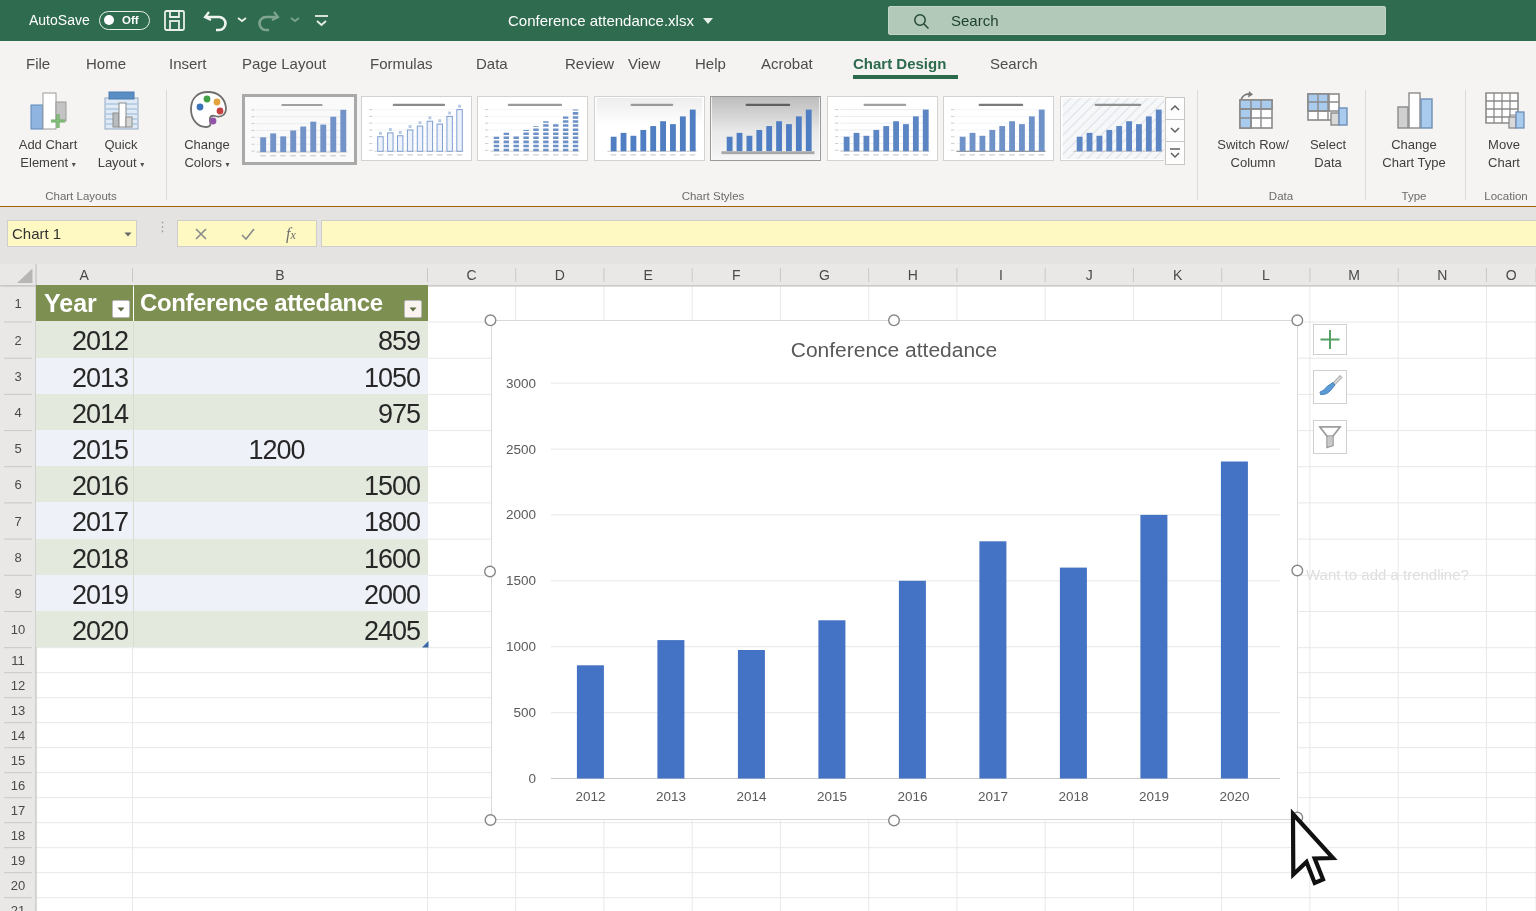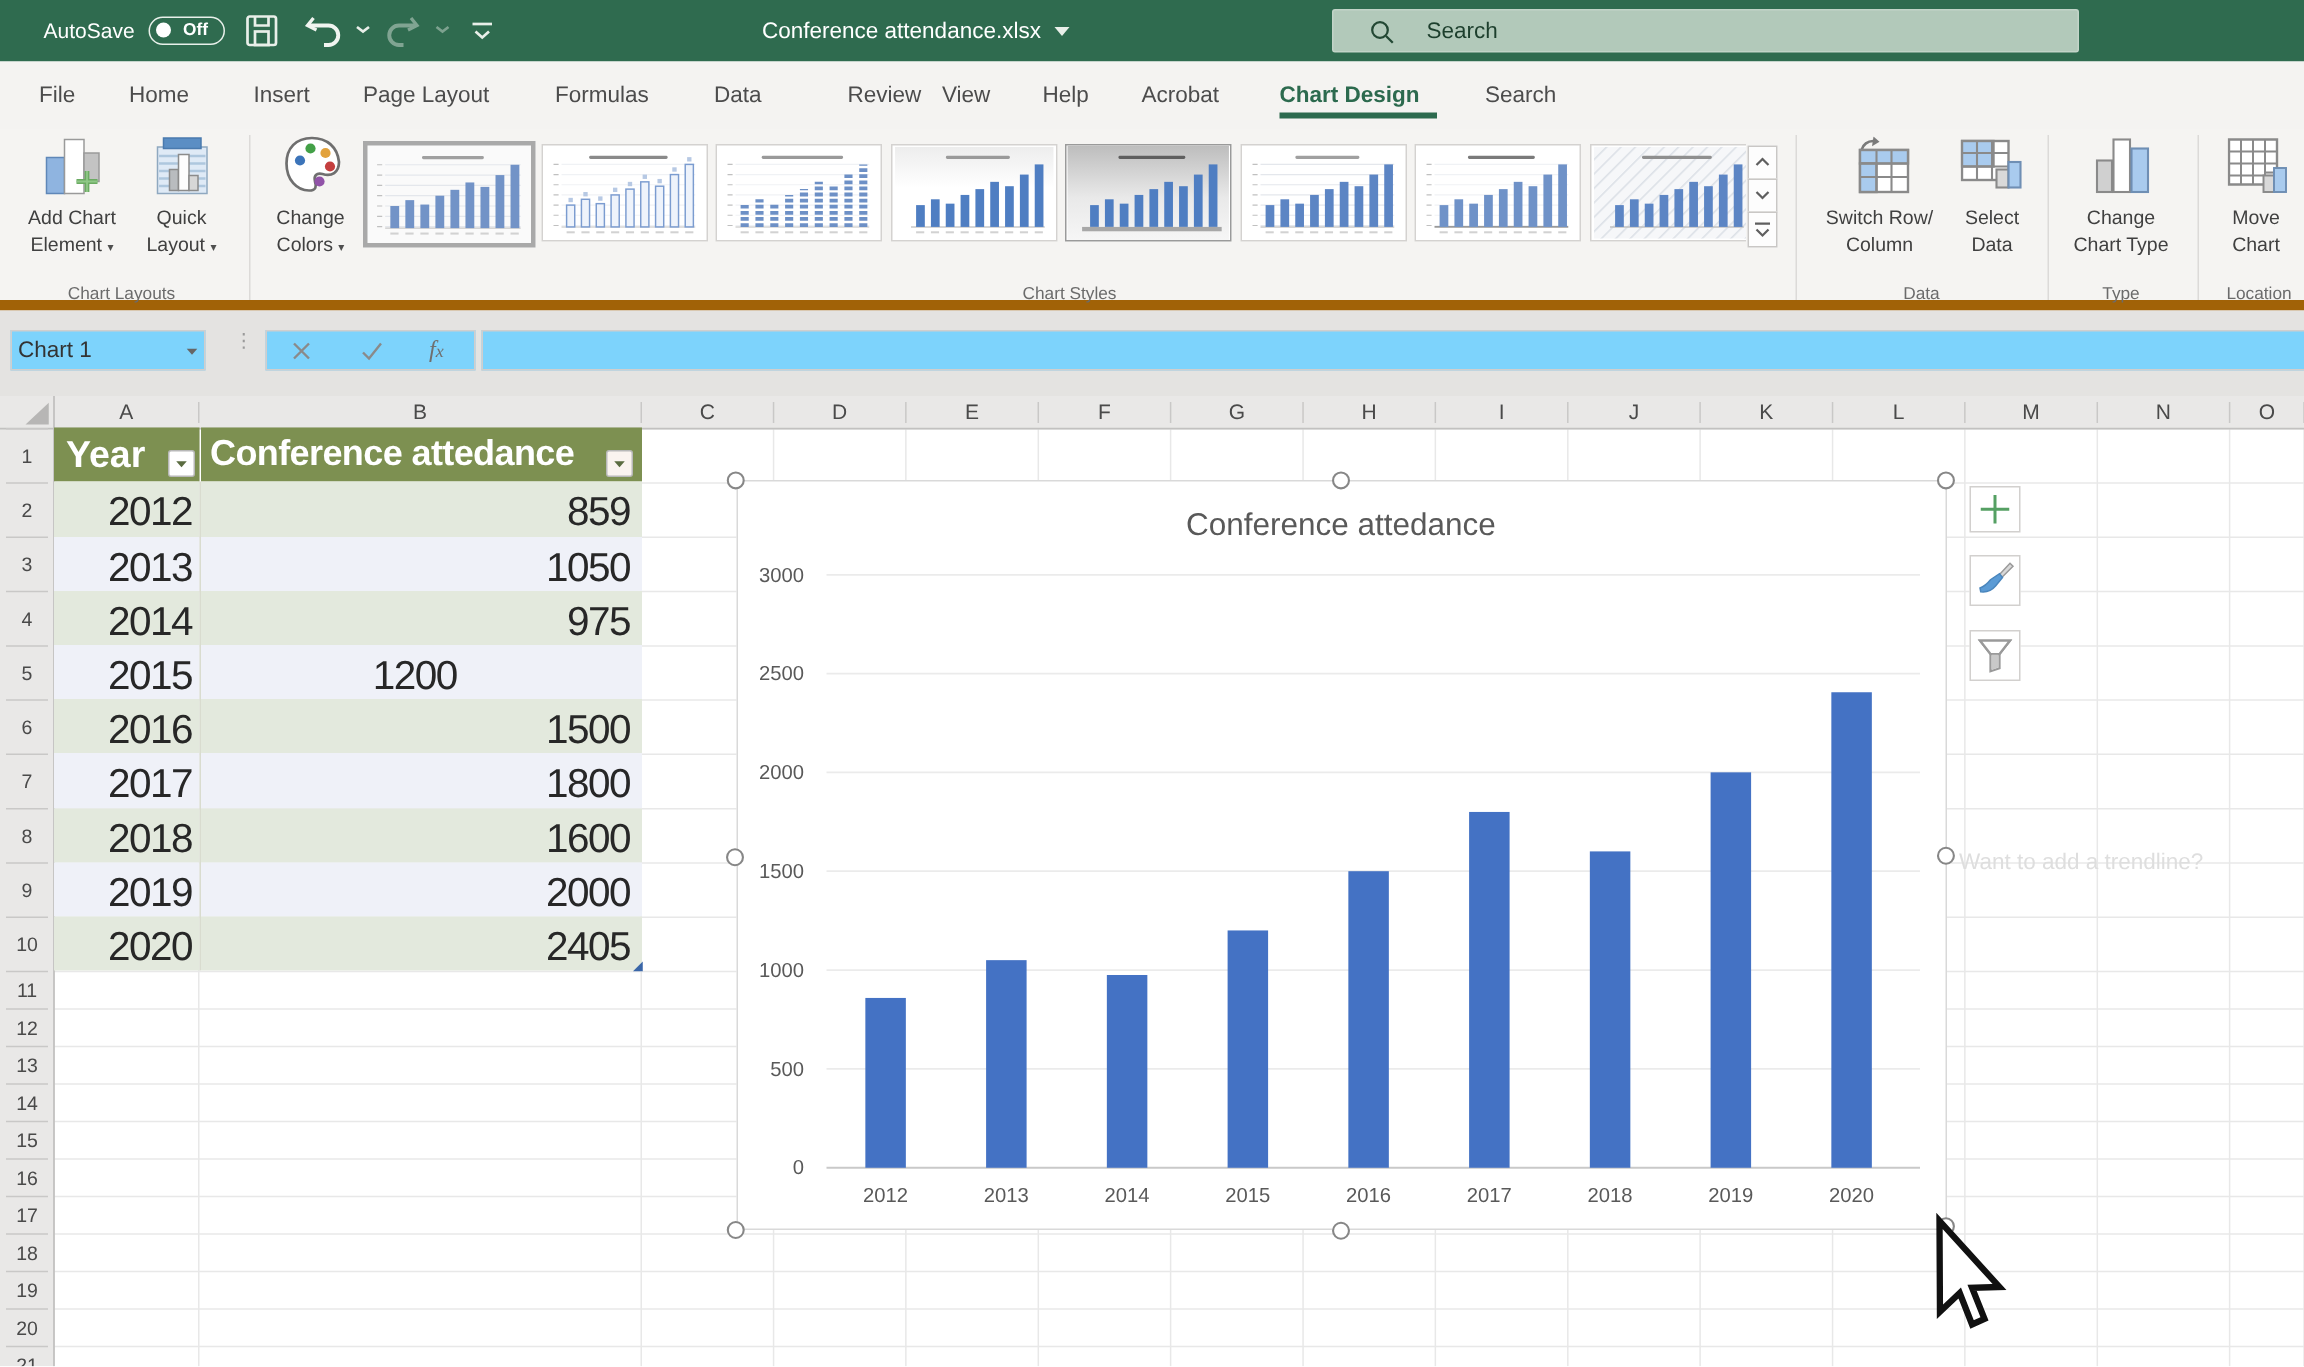--- a/index.html
+++ b/index.html
@@ -5,28 +5,28 @@
   * { margin:0; padding:0; box-sizing:border-box; }
   html,body { width:1536px; height:911px; overflow:hidden; }
   body { font-family:"Liberation Sans", sans-serif; position:relative; background:#fff; }
   .abs { position:absolute; }
   
   #titlebar { left:0; top:0; width:1536px; height:41px; background:#2f6b4f; }
   
   #menurow { left:0; top:41px; width:1536px; height:45px; background:#f4f3f1; }
   .mitem { position:absolute; top:0; height:45px; line-height:45px; font-size:15px; color:#4c4c4c; white-space:nowrap; }
   
-  #ribbon { left:0; top:86px; width:1536px; height:121px; background:#f5f4f2; border-bottom:7px solid #a16207; }
+  #ribbon { left:0; top:86px; width:1536px; height:121px; background:#f5f4f2; border-bottom:1px solid #a16207; }
   .rsep { position:absolute; top:4px; width:1px; height:110px; background:#dcdad8; }
   .rlabel { position:absolute; top:104px; font-size:11.5px; color:#6b6b6b; width:200px; margin-left:-100px; text-align:center; }
   .rbtntext { position:absolute; font-size:13px; color:#404040; width:200px; margin-left:-100px; text-align:center; line-height:17.5px; }
   .thumb { position:absolute; top:9.5px; width:111px; height:65px; background:#fff; border:1px solid #d4d2d0; }
   
   #fbar { left:0; top:207px; width:1536px; height:56.5px; background:#e4e3e1; }
-  .fbox { position:absolute; top:13px; height:27px; background:#7dd3fc; border:1px solid #d0cecd; }
+  .fbox { position:absolute; top:13px; height:27px; background:#fef9c3; border:1px solid #d0cecd; }
   
   #sheet { left:0; top:263.5px; width:1536px; height:647.5px; background:#fff; }
   .num { font-size:27px; color:#272727; text-align:right; letter-spacing:-1px; padding-top:2px; }
 </style>
 </head>
 <body>
 
 <div class="abs" id="sheet" style="left:0;top:263.5px;width:1536px;height:647.5px;background:#fff;overflow:hidden;">
 <svg class="abs" style="left:0;top:0;" width="1536" height="647.5" viewBox="0 0 1536 647.5">
       <rect x="0" y="0" width="1536" height="21.8" fill="#e9e8e7"></rect>

